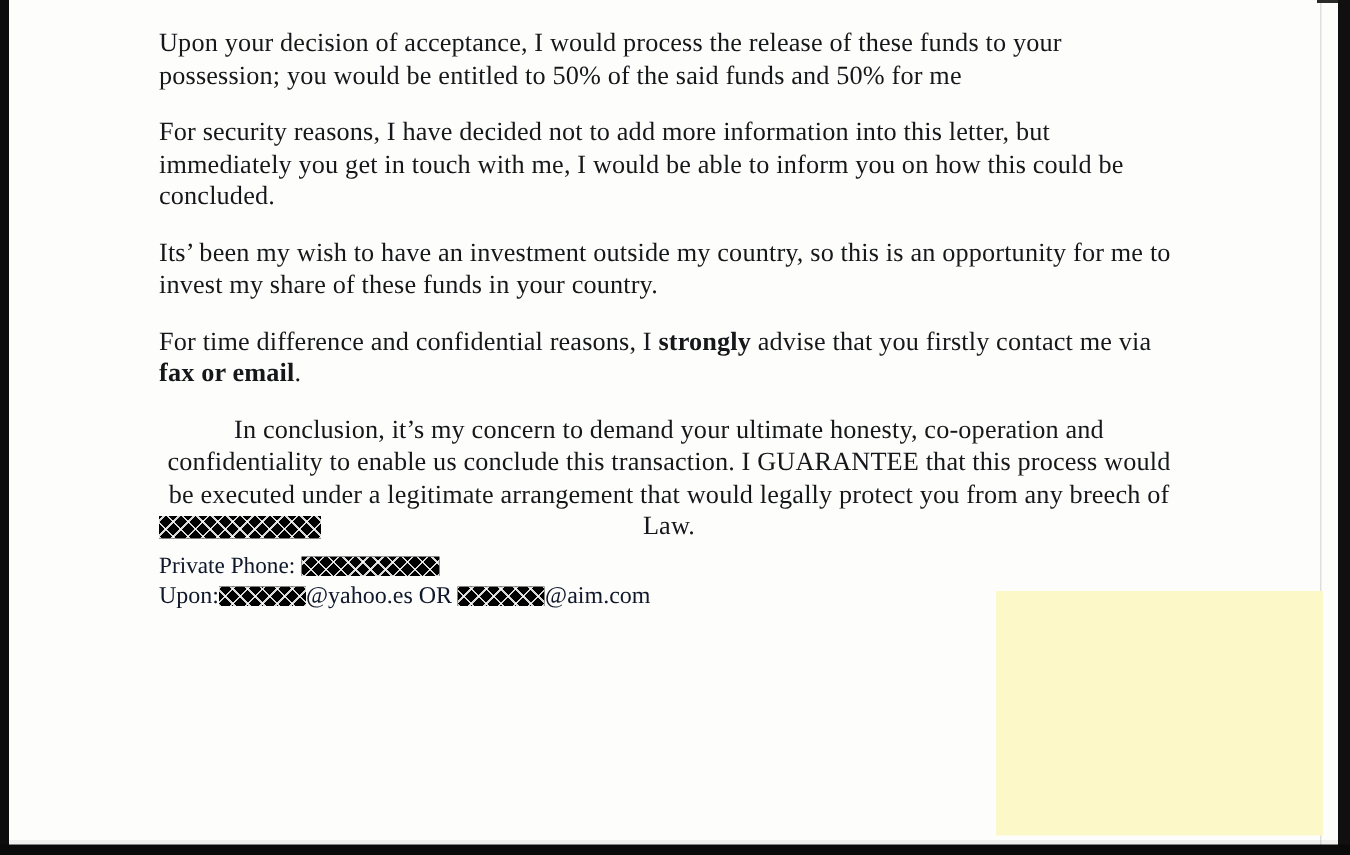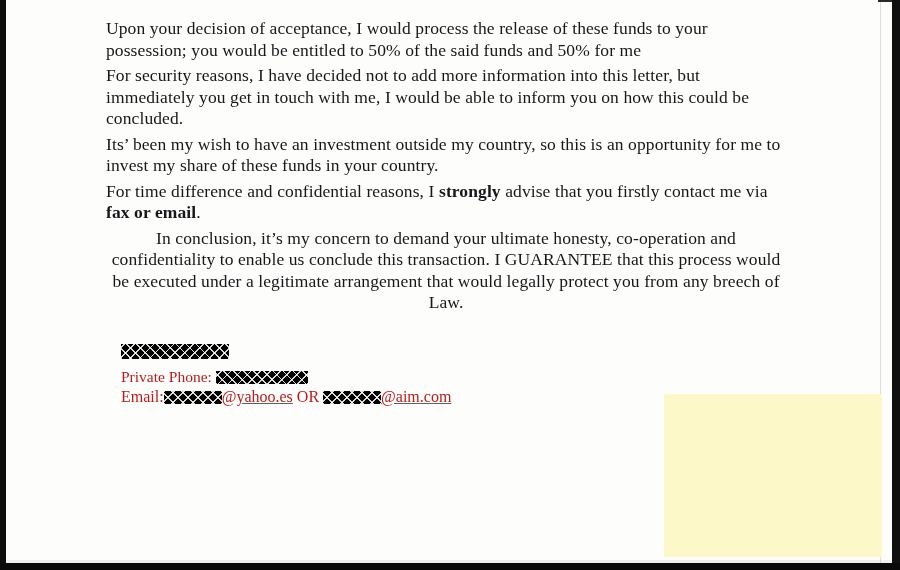--- a/index.html
+++ b/index.html
@@ -64,21 +64,21 @@
     width: 680px;
     font-size: 17.5px;
     line-height: 21.5px;
     color: #16171a;
     letter-spacing: 0.1px;
   }
   .para {
     margin: 0 0 0 0;
     text-indent: 0;
   }
-  .para + .para { margin-top: 4px; }
+  .para + .para { margin-top: 16px; }
   .para-gap { margin-top: 19px; text-align: center; }
   .bold { font-weight: bold; }
 
   
   .redact {
     display: inline-block;
     background: #000000;
     vertical-align: baseline;
     position: relative;
     overflow: hidden;
@@ -93,44 +93,43 @@
       repeating-linear-gradient(45deg,
         rgba(255,255,255,0.85) 0px, rgba(255,255,255,0.85) 1.2px,
         rgba(0,0,0,0) 1.2px, rgba(0,0,0,0) 7px),
       repeating-linear-gradient(-45deg,
         rgba(255,255,255,0.85) 0px, rgba(255,255,255,0.85) 1.2px,
         rgba(0,0,0,0) 1.2px, rgba(0,0,0,0) 7px);
   }
 
   .signature-block {
     position: absolute;
-    left: 121px;
+    left: 106px;
     top: 344px;
     font-size: 15.5px;
     line-height: 19px;
-    color: #b91c1c;
+    color: #0f172a;
   }
   .sig-name {
     display: inline-block;
     height: 15px;
     width: 108px;
     margin-bottom: 4px;
   }
   .contact-line {
     white-space: nowrap;
     font-size: 15.5px;
     line-height: 20px;
   }
   .email-line {
     white-space: nowrap;
     font-size: 16px;
     line-height: 20px;
   }
   .email-text {
-    text-decoration: underline;
     text-decoration-color: rgba(30,30,30,0.7);
   }
   .phone-redact {
     height: 13px;
     width: 92px;
     vertical-align: -2px;
   }
   .email-redact-1 {
     height: 13px;
     width: 58px;
@@ -182,21 +181,21 @@
     <p class="para para-gap">In conclusion, it’s my concern to demand your ultimate honesty, co-operation and confidentiality to enable us conclude this transaction. I GUARANTEE that this process would be executed under a legitimate arrangement that would legally protect you from any breech of Law.</p>
 
   </div>
 
   <div class="signature-block">
     <div class="redact sig-name"></div>
     <div class="contact-line">
       <span>Private Phone:</span>
       <span class="redact phone-redact"></span>
     </div>
-    <div class="email-line"><span>Email:</span><span class="redact email-redact-1"></span><span class="email-text">@yahoo.es</span> <span>OR</span> <span class="redact email-redact-2"></span><span class="email-text">@aim.com</span></div>
+    <div class="email-line"><span>Upon:</span><span class="redact email-redact-1"></span><span class="email-text">@yahoo.es</span> <span>OR</span> <span class="redact email-redact-2"></span><span class="email-text">@aim.com</span></div>
   </div>
 
   <div class="sticky-note"></div>
 
   <div class="bottom-tone"></div>
 </div>
 
 <div class="scan-edge-left"></div>
 <div class="scan-edge-right"></div>
 <div class="scan-edge-bottom"></div>

